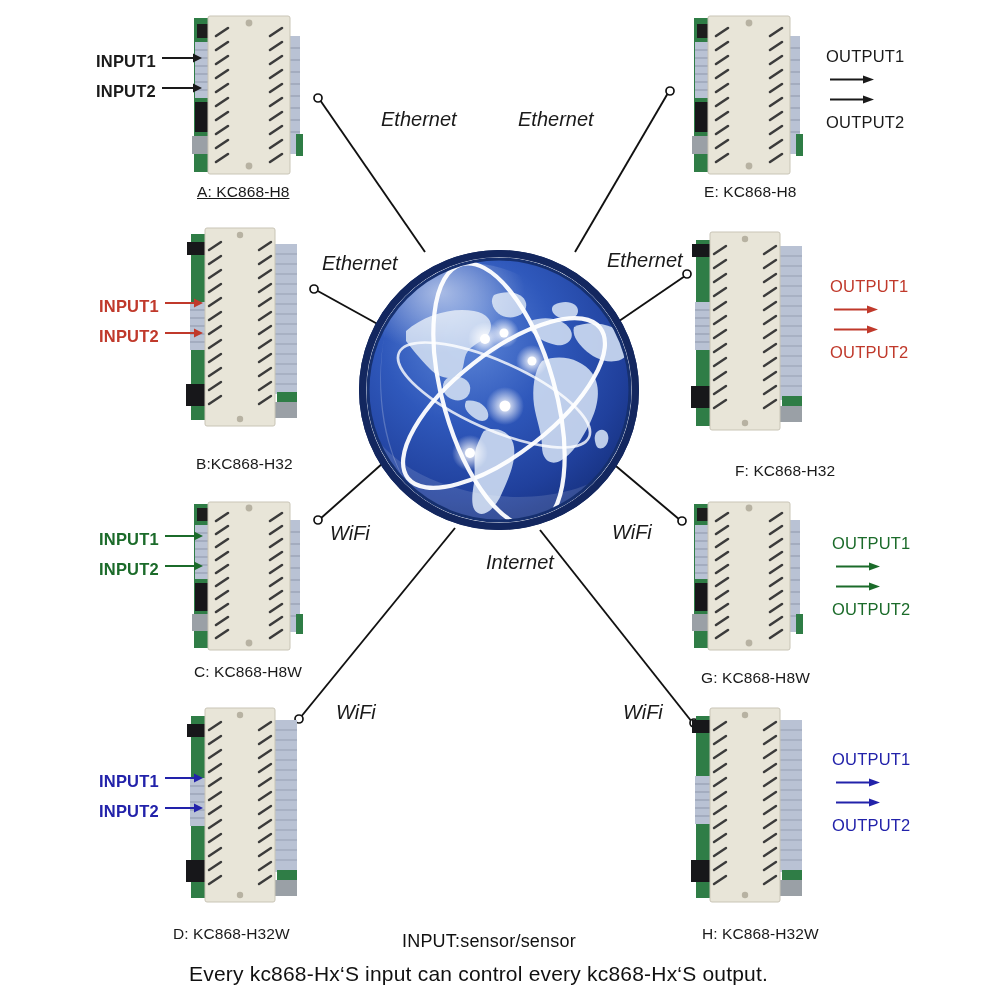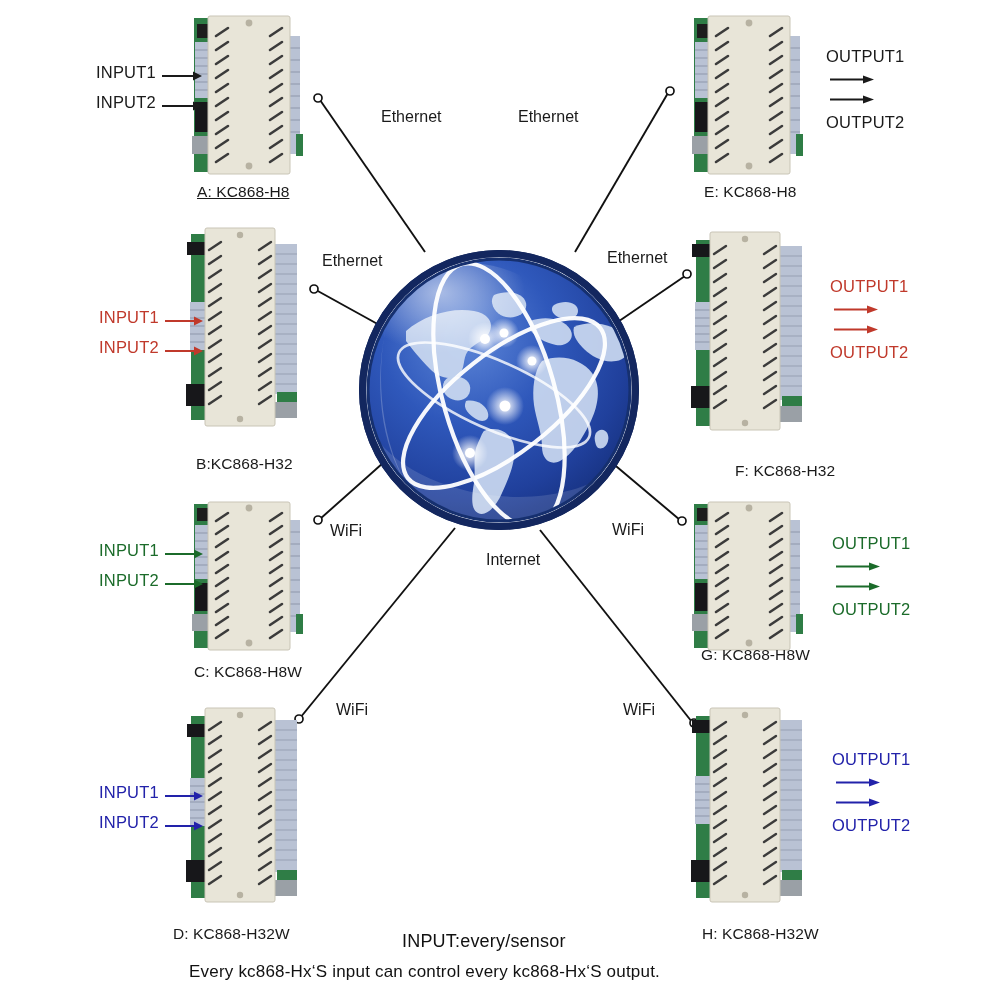--- a/index.html
+++ b/index.html
@@ -42,23 +42,24 @@
 
   
   .io-group {
     position: absolute;
     display: flex;
     flex-direction: column;
     white-space: nowrap;
   }
   .io-row {
     display: flex;
-    align-items: flex-end;
+    align-items: flex-start;
     gap: 6px;
     height: 30px;
+    font-weight: bold;
   }
   .io-text {
     font-size: 16.5px;
     letter-spacing: .2px;
   }
   .io-arrow { display: block; }
 
   
   .out-group {
     position: absolute;
@@ -75,23 +76,24 @@
   .out-arrows {
     display: flex;
     flex-direction: column;
     gap: 9px;
     padding: 9px 0 9px 4px;
   }
 
   
   .net-label {
     position: absolute;
-    font-size: 16px;
+    font-size: 20px;
     color: #1a1a1a;
     white-space: nowrap;
+    font-style: italic;
   }
 
   
   #globe {
     position: absolute;
     left: 354px; top: 245px;
     width: 290px; height: 290px;
   }
 
   
@@ -99,21 +101,21 @@
     position: absolute;
     white-space: nowrap;
     color: #111;
   }
   #footer-input {
     font-size: 18px;
     left: 402px; top: 931px;
     letter-spacing: .2px;
   }
   #footer-note {
-    font-size: 17px;
+    font-size: 21px;
     left: 189px; top: 962px;
     letter-spacing: .2px;
   }
 </style>
 </head>
 <body>
 
 <div id="stage">
 
   <svg id="wires" viewBox="0 0 1000 1000" width="1000" height="1000">
@@ -776,21 +778,21 @@
         <line x1="0" y1="5.5" x2="34" y2="5.5" stroke="#1B6B2A" stroke-width="1.8"></line>
         <path d="M33 1.5 L44 5.5 L33 9.5 Z" fill="#1B6B2A"></path>
       </svg>
       <svg width="44" height="11" viewBox="0 0 44 11">
         <line x1="0" y1="5.5" x2="34" y2="5.5" stroke="#1B6B2A" stroke-width="1.8"></line>
         <path d="M33 1.5 L44 5.5 L33 9.5 Z" fill="#1B6B2A"></path>
       </svg>
     </span>
     <span class="out-text" style="color:#1B6B2A;">OUTPUT2</span>
   </div>
-  <div class="dev-caption" style="left:701px; top:646px;">G: KC868-H8W</div>
+  <div class="dev-caption" style="left:701px; top:669px;">G: KC868-H8W</div>
 
   <div class="device" style="left:686px; top:702px;">
     <svg class="dev-svg" width="126" height="206" viewBox="0 0 126 206">
       <rect x="10" y="14" width="14" height="182" fill="#2f7d46"></rect>
       <rect x="6" y="18" width="18" height="13" fill="#17171a"></rect>
       <rect x="9" y="74" width="16" height="48" fill="#b9c2d4"></rect>
       <g stroke="#8e97ab" stroke-width="1">
         <line x1="9" y1="82" x2="25" y2="82"></line>
           <line x1="9" y1="90" x2="25" y2="90"></line>
         <line x1="9" y1="98" x2="25" y2="98"></line>
@@ -857,16 +859,16 @@
       </svg>
       <svg width="44" height="11" viewBox="0 0 44 11">
         <line x1="0" y1="5.5" x2="34" y2="5.5" stroke="#2222AA" stroke-width="1.8"></line>
         <path d="M33 1.5 L44 5.5 L33 9.5 Z" fill="#2222AA"></path>
       </svg>
     </span>
     <span class="out-text" style="color:#2222AA;">OUTPUT2</span>
   </div>
   <div class="dev-caption" style="left:702px; top:925px;">H: KC868-H32W</div>
 
-  <div class="footer-line" id="footer-input">INPUT:every/sensor</div>
+  <div class="footer-line" id="footer-input">INPUT:sensor/sensor</div>
   <div class="footer-line" id="footer-note">Every kc868-Hx‘S input can control every kc868-Hx‘S  output.</div>
 
 </div>
 
 </body></html>

